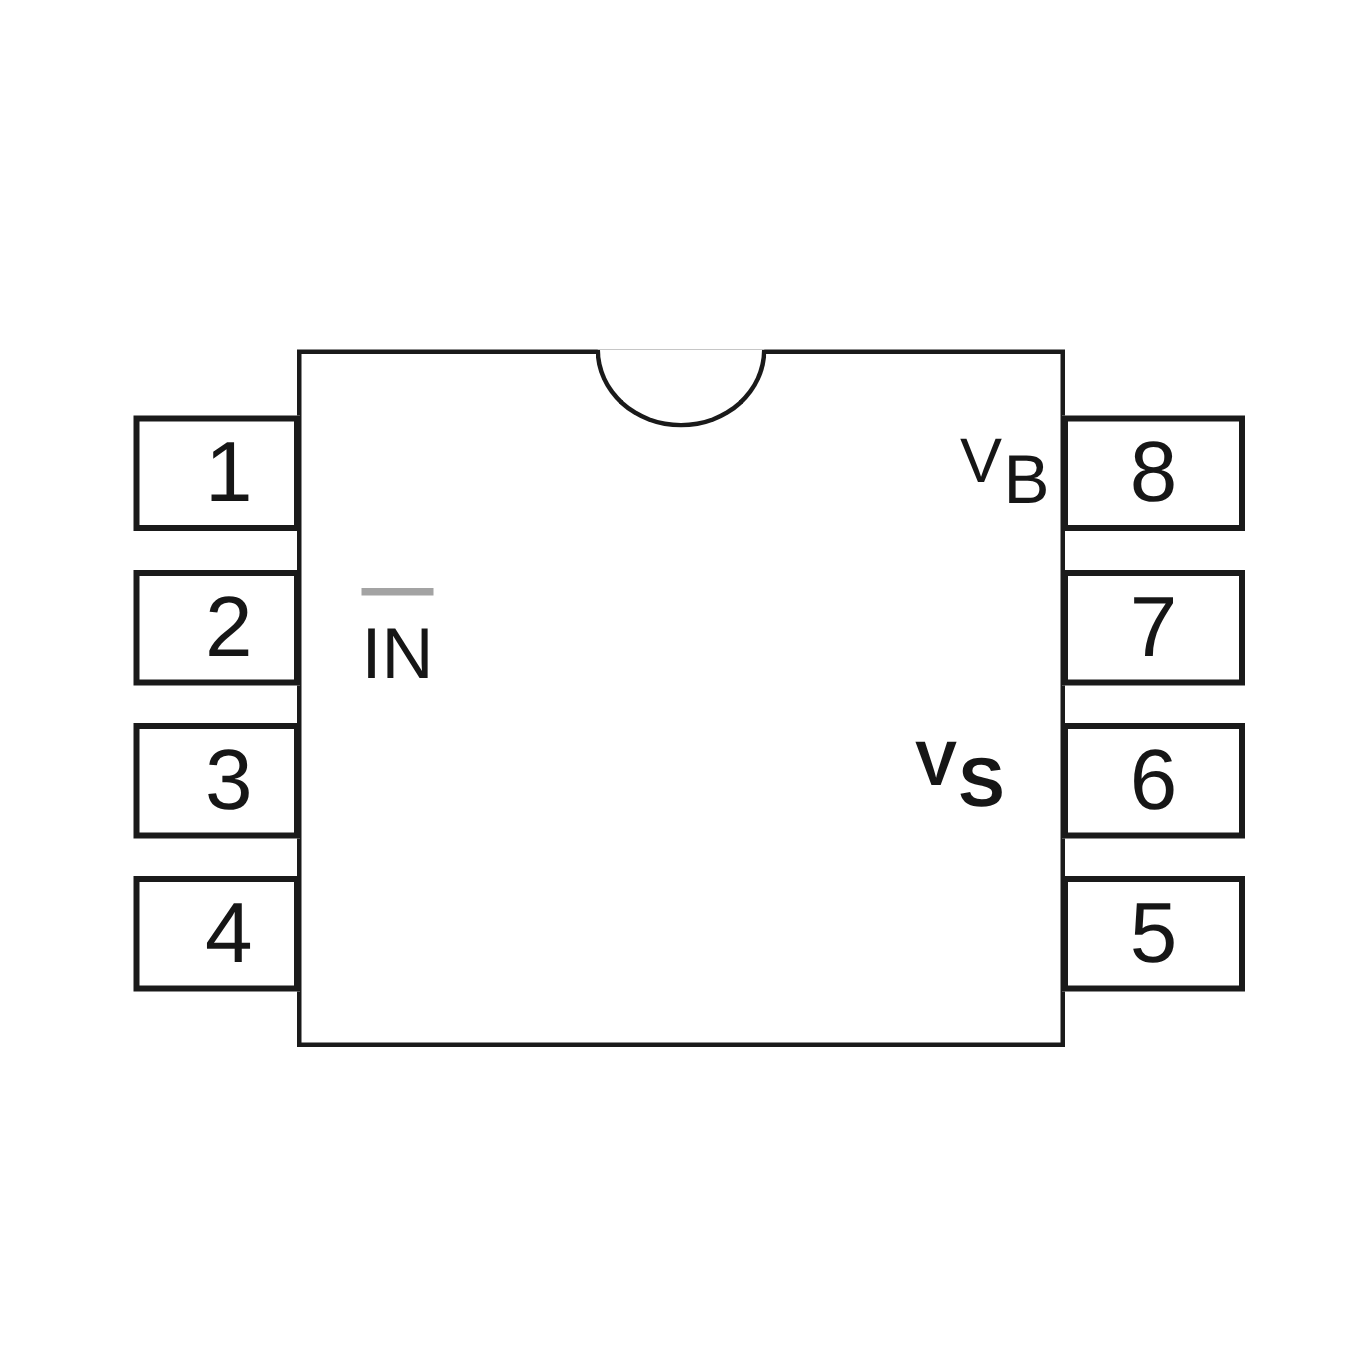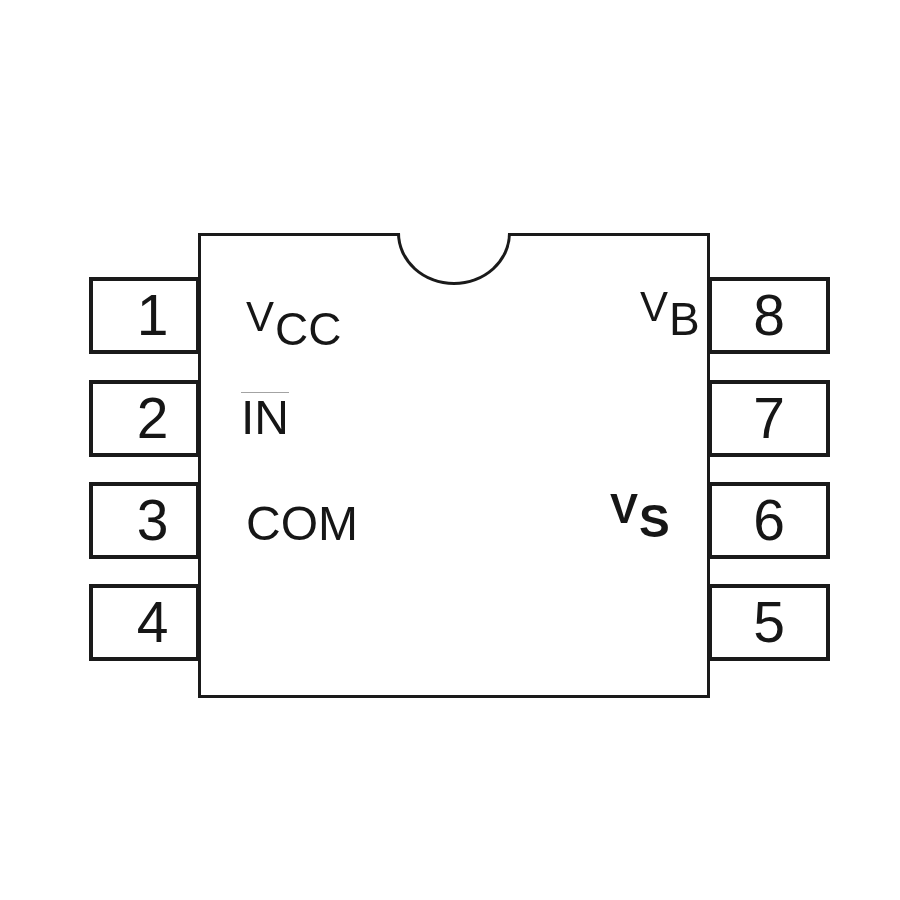--- a/index.html
+++ b/index.html
@@ -72,47 +72,41 @@
   .lbl .plain{
     display:inline-block;
     font-size:48px;
     line-height:1;
     letter-spacing:0px;
   }
   .lbl .overline{
     display:inline-block;
     font-size:48px;
     line-height:1;
-    border-top:1px solid #a3a3a3;
-    padding-top:1px;
+    border-top:5px solid #a3a3a3;
+    padding-top:16px;
   }
   .lbl-vcc{left:246px;top:292px;}
   .lbl-in {left:241px;top:392px;}
   .lbl-com{left:246px;top:500px;}
   .lbl-vb {left:640px;top:282px;}
   .lbl-ho {left:605px;top:386px;}
   .lbl-vs {left:610px;top:484px;font-weight:bold;}
 </style>
 </head>
 <body>
 
 <div id="canvas">
 
   <div class="ic-body">
     <div class="notch"></div>
   </div>
 
-  <div class="lbl lbl-vcc">
-    <span class="main">V</span><span class="sub">CC</span>
-  </div>
   <div class="lbl lbl-in">
     <span class="overline">IN</span>
-  </div>
-  <div class="lbl lbl-com">
-    <span class="plain">COM</span>
   </div>
   <div class="lbl lbl-vb">
     <span class="main">V</span><span class="sub">B</span>
   </div>
   <div class="lbl lbl-vs">
     <span class="main">V</span><span class="sub">S</span>
   </div>
 
   <div class="pin pin-left row1">
     <span>1</span>

